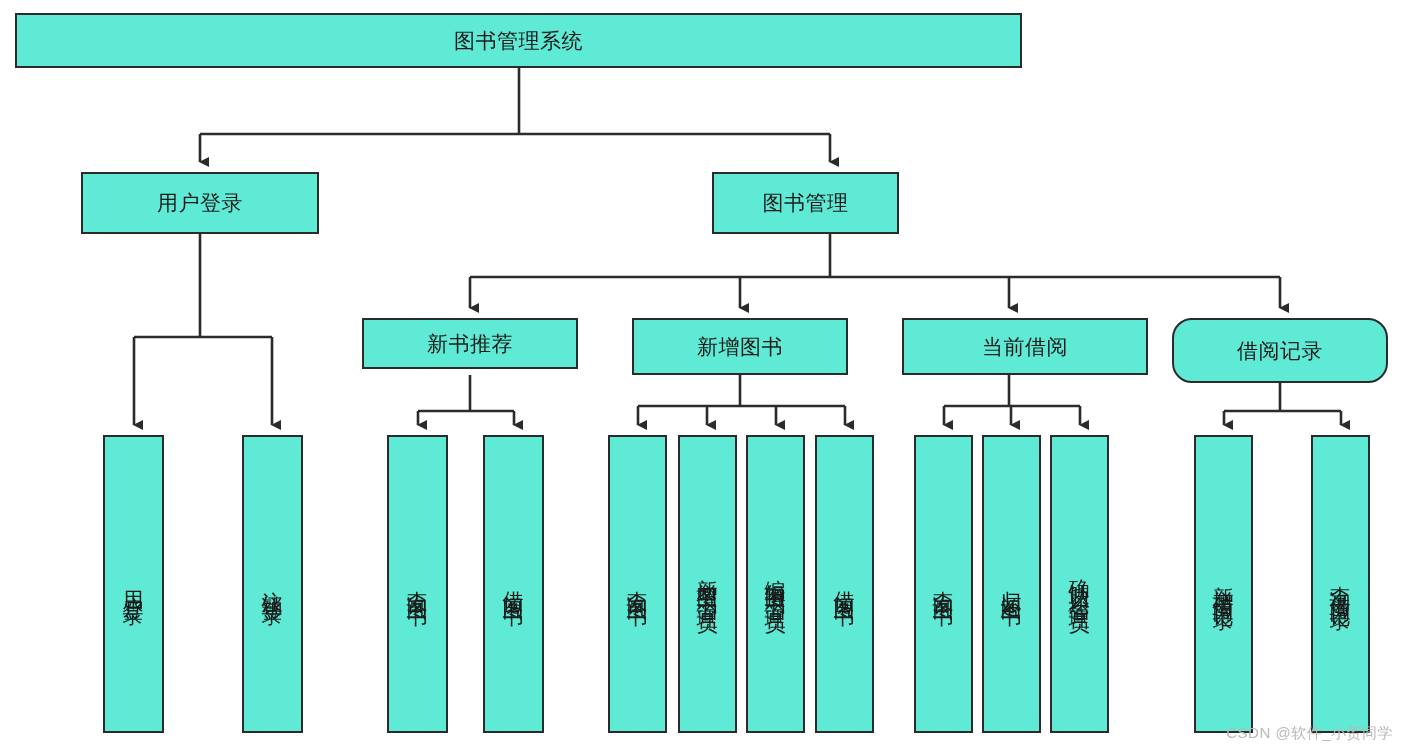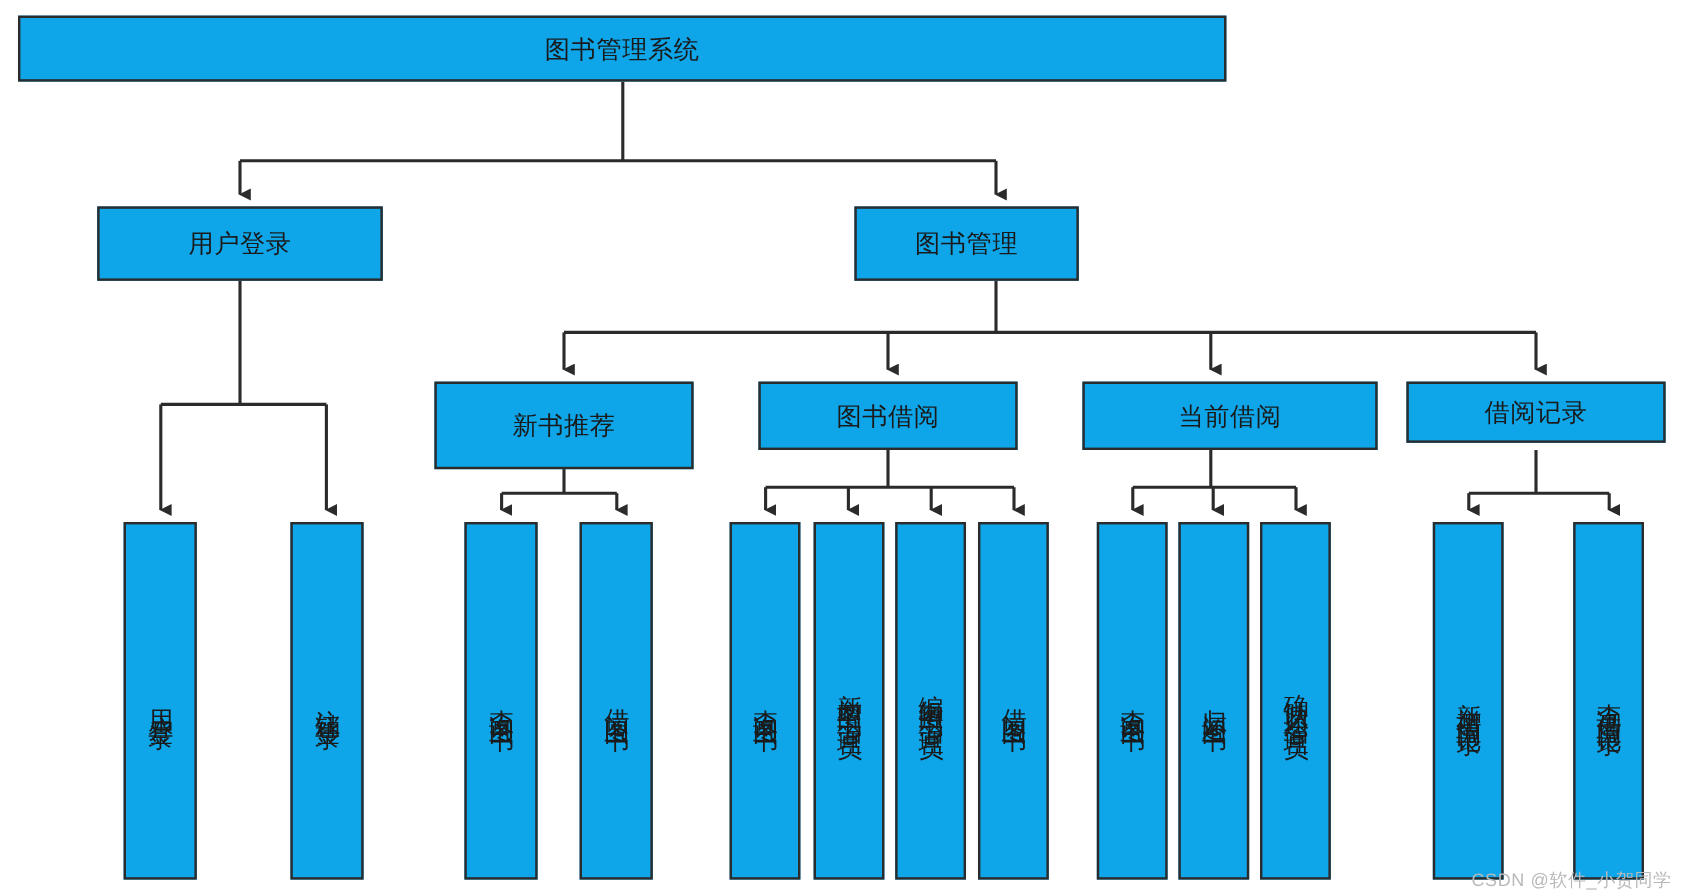--- a/index.html
+++ b/index.html
@@ -15,21 +15,21 @@
     position: relative;
   }
   #diagram-root {
     position: relative;
     width: 1405px;
     height: 747px;
   }
   .node {
     position: absolute;
     box-sizing: border-box;
-    background: #0ea5e9;
+    background: #5eead4;
     border: 2px solid #2b2b2b;
     display: flex;
     align-items: center;
     justify-content: center;
     color: #1a1a1a;
   }
   .node.horizontal {
     font-size: 21px;
     letter-spacing: 0.5px;
   }
@@ -128,30 +128,30 @@
     <span class="hlabel">图书管理系统</span>
   </div>
 
   <div class="node horizontal" id="node-l2-0" style="left: 81px; top: 172px; width: 238px; height: 62px;">
     <span class="hlabel">用户登录</span>
   </div>
   <div class="node horizontal" id="node-l2-1" style="left: 712px; top: 172px; width: 187px; height: 62px;">
     <span class="hlabel">图书管理</span>
   </div>
 
-  <div class="node horizontal" id="node-l3-0" style="left: 362px; top: 318px; width: 216px; height: 73px;">
+  <div class="node horizontal" id="node-l3-0" style="left: 362px; top: 318px; width: 216px; height: 51px;">
     <span class="hlabel">新书推荐</span>
   </div>
   <div class="node horizontal" id="node-l3-1" style="left: 632px; top: 318px; width: 216px; height: 57px;">
-    <span class="hlabel">图书借阅</span>
+    <span class="hlabel">新增图书</span>
   </div>
   <div class="node horizontal" id="node-l3-2" style="left: 902px; top: 318px; width: 246px; height: 57px;">
     <span class="hlabel">当前借阅</span>
   </div>
-  <div class="node horizontal" id="node-l3-3" style="left: 1172px; top: 318px; width: 216px; height: 51px;">
+  <div class="node horizontal" id="node-l3-3" style="left: 1172px; top: 318px; width: 216px; height: 65px; border-radius: 20px;">
     <span class="hlabel">借阅记录</span>
   </div>
 
   <div class="node vertical" id="node-leaf-0" style="left: 103px; top: 435px; width: 61px; height: 298px;">
     <span class="vlabel">用户登录</span>
   </div>
   <div class="node vertical" id="node-leaf-1" style="left: 242px; top: 435px; width: 61px; height: 298px;">
     <span class="vlabel">注销登录</span>
   </div>
   <div class="node vertical" id="node-leaf-2" style="left: 387px; top: 435px; width: 61px; height: 298px;">

